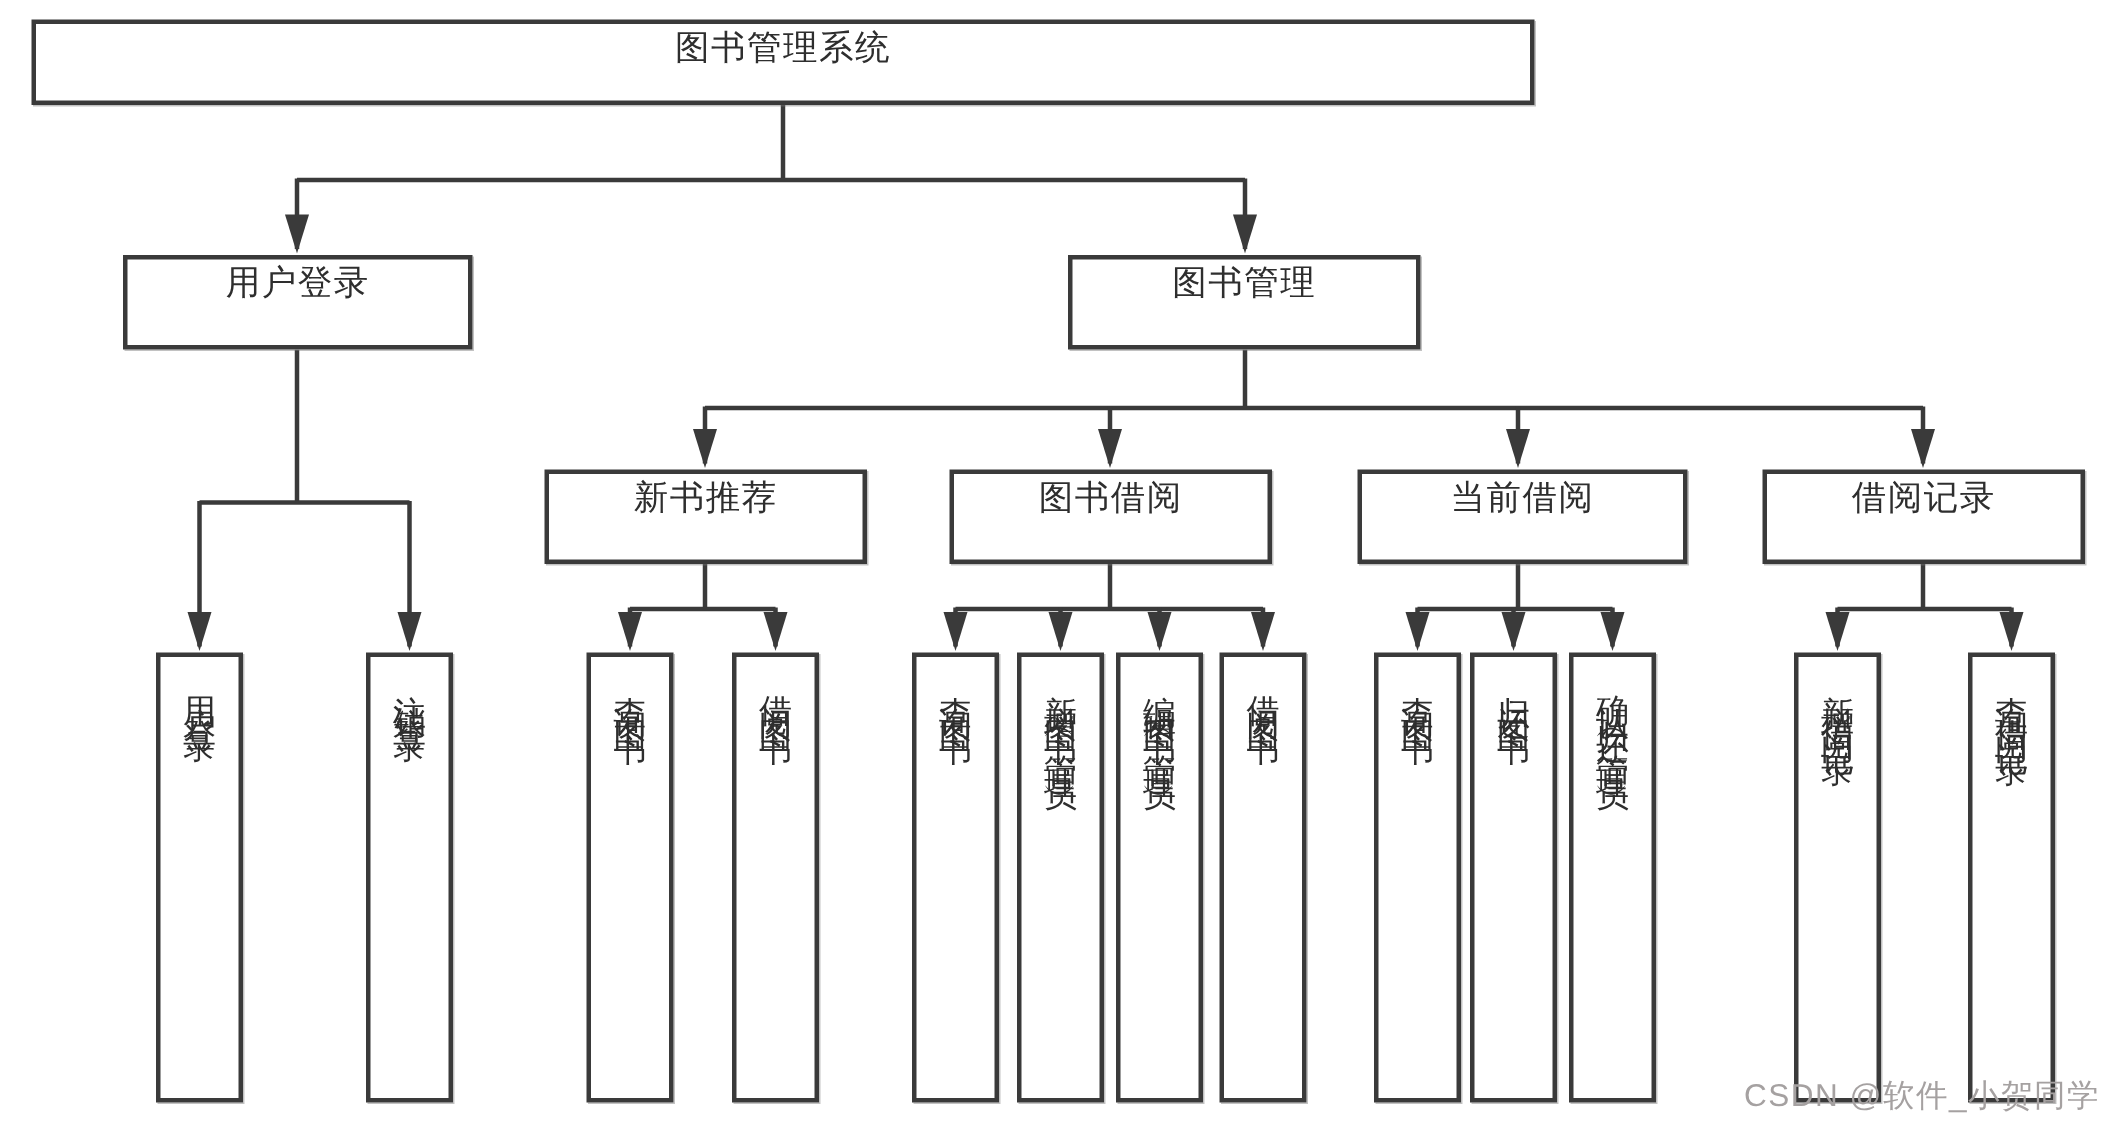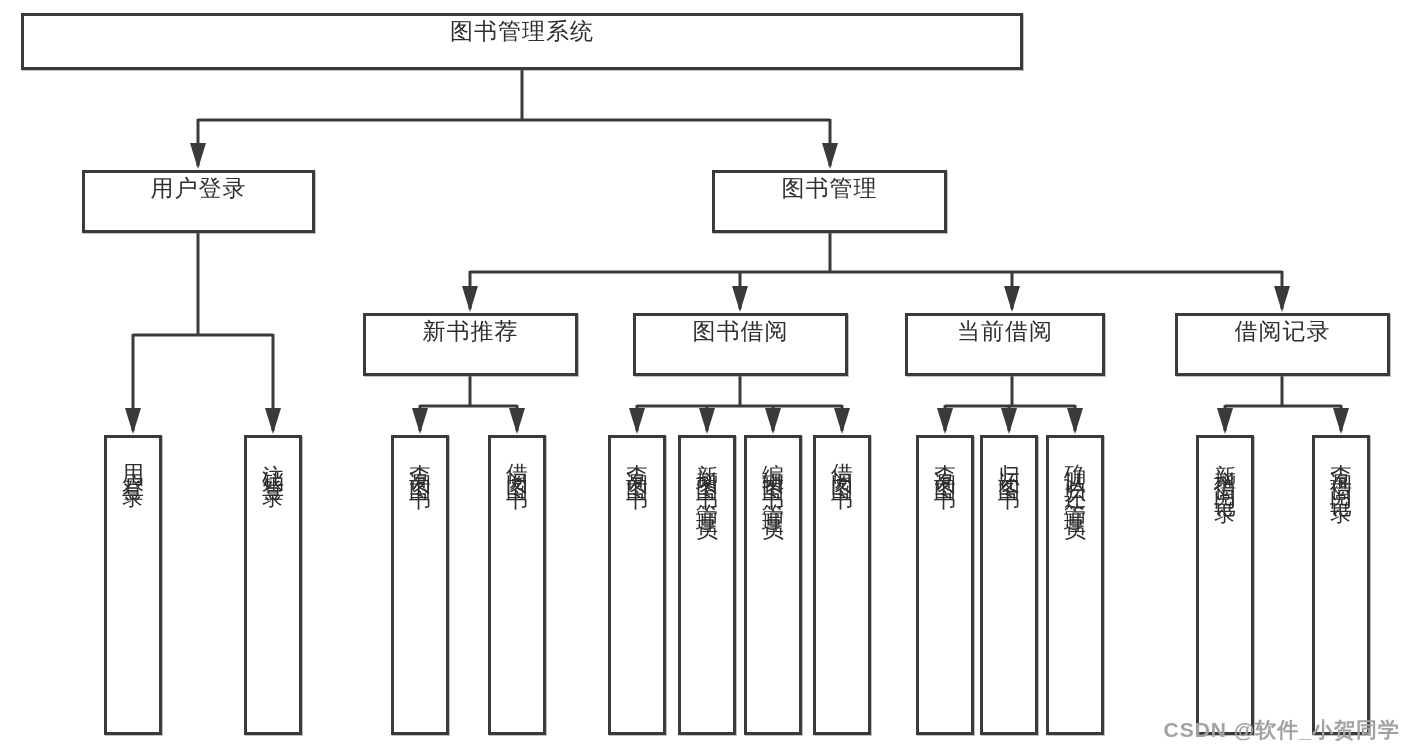--- a/index.html
+++ b/index.html
@@ -33,37 +33,36 @@
     line-height: 1;
     padding-top: 8px; 
     white-space: nowrap;
   }
   
   .n-root      { left: 21px;   top: 13px;  width: 1002px; height: 57px; }
   .n-login     { left: 82px;   top: 170px; width: 233px;  height: 63px; }
   .n-mgmt      { left: 712px;  top: 170px; width: 235px;  height: 63px; }
   .n-g0        { left: 363px;  top: 313px; width: 215px;  height: 63px; }
   .n-g1        { left: 633px;  top: 313px; width: 215px;  height: 63px; }
-  .n-g2        { left: 905px;  top: 313px; width: 200px;  height: 63px; }
+  .n-g2        { left: 905px;  top: 313px; width: 220px;  height: 63px; }
   .n-g3        { left: 1175px; top: 313px; width: 215px;  height: 63px; }
   .vbox        { top: 435px; width: 58px; height: 300px; }
   .v-l0 { left: 104px; }  .v-l1 { left: 244px; }
   .v-a0 { left: 391px; }  .v-a1 { left: 488px; }
   .v-b0 { left: 608px; }  .v-b1 { left: 678px; } .v-b2 { left: 744px; } .v-b3 { left: 813px; }
   .v-c0 { left: 916px; }  .v-c1 { left: 980px; } .v-c2 { left: 1046px; }
   .v-d0 { left: 1196px; } .v-d1 { left: 1312px; }
   #watermark {
     position: absolute;
     right: 5px;
     bottom: 3px;
     z-index: 5;
     font-size: 21px;
     color: #a5a1a1;
     letter-spacing: 1px;
-    font-weight: bold;
   }
   .wire { stroke: #3a3a3a; stroke-width: 3; fill: none; }
   .arrow { fill: #3a3a3a; stroke: none; }
 </style>
 </head>
 <body>
 
 <div id="canvas">
 
   <svg id="wires" width="1405" height="747" viewBox="0 0 1405 747" aria-hidden="true">

